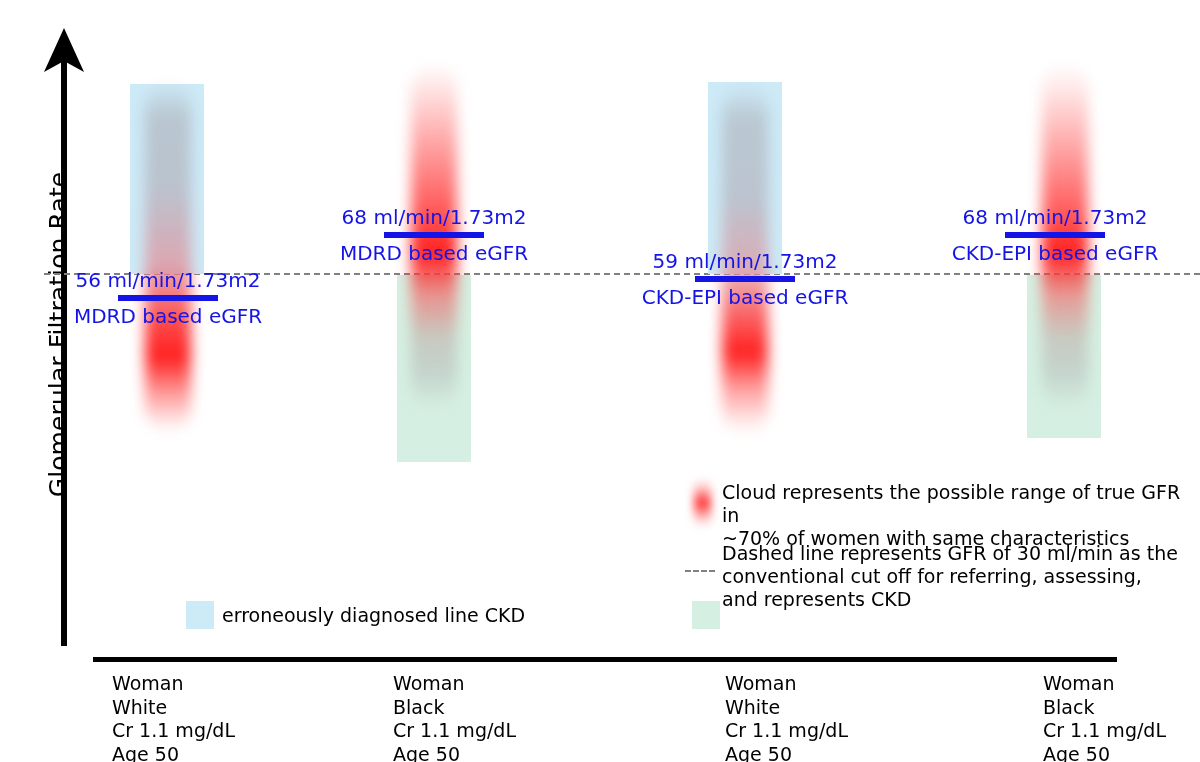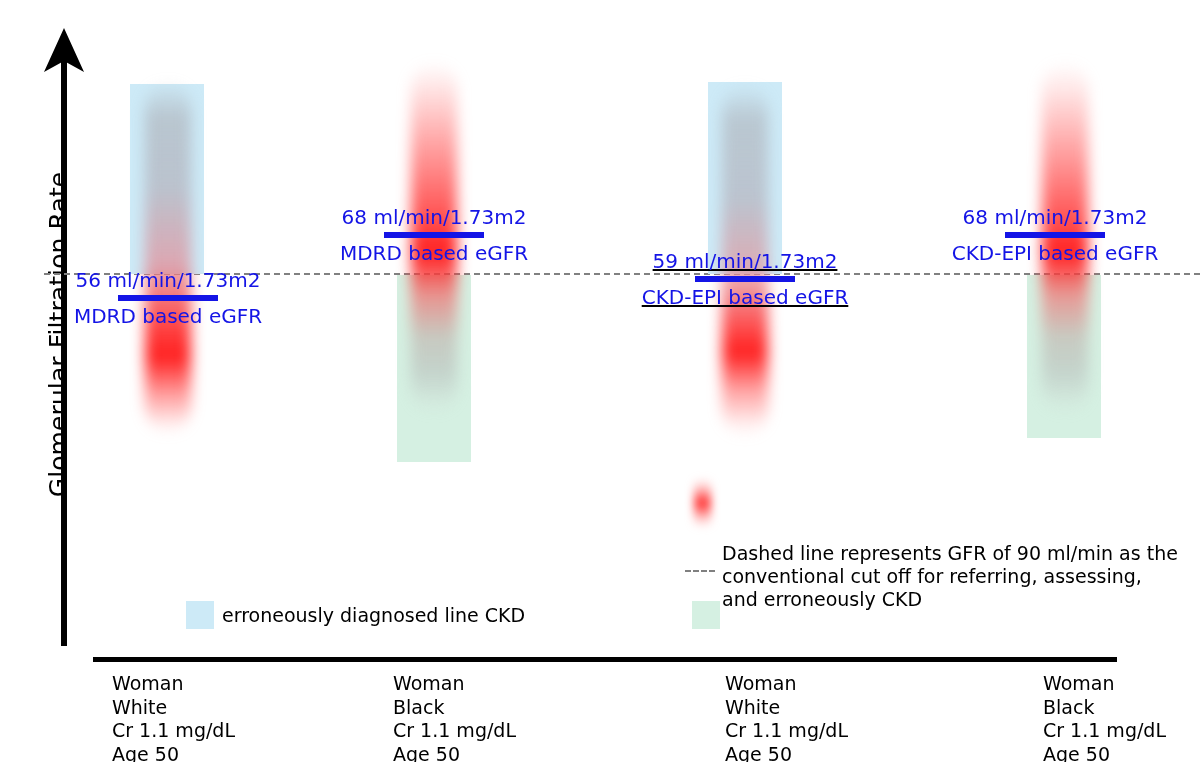--- a/index.html
+++ b/index.html
@@ -183,21 +183,21 @@
          background:linear-gradient(to bottom,
             rgba(200,200,200,0) 0%,
             rgba(168,168,175,0.52) 10%,
             rgba(175,170,180,0.60) 32%,
             rgba(228,142,150,0.70) 54%,
             rgba(255,45,45,0.88) 70%,
             rgba(255,20,20,0.95) 76%,
             rgba(255,85,85,0.58) 86%,
             rgba(255,155,155,0.18) 96%,
             rgba(255,255,255,0) 100%);"></div>
-    <div class="egfr" style="left:0px; top:249px;text-decoration:underline;">
+    <div class="egfr" style="left:0px; top:249px;">
       <div class="value">59 ml/min/1.73m2</div>
       <div class="bar"></div>
       <div class="method">CKD-EPI based eGFR</div>
     </div>
   </div>
 
   <div class="col" style="left:905px">
     <div class="band green" style="left:122px; top:275px; height:163px;"></div>
     <div class="cloud" style="left:137px; top:62px; height:352px;
          background:linear-gradient(to bottom,
@@ -218,26 +218,30 @@
     </div>
   </div>
 
   <div class="swatch cloud" style="left:694px; top:478px; width:17px; height:50px;
        background:linear-gradient(to bottom,
           rgba(255,255,255,0) 0%,
           rgba(255,150,150,0.45) 18%,
           rgba(255,40,40,0.95) 50%,
           rgba(255,150,150,0.45) 82%,
           rgba(255,255,255,0) 100%);"></div>
+  <div class="legend-text" style="left:722px; top:481px; width:470px;">
+    <div>Cloud represents the possible range of true GFR in</div>
+    <div>~70% of women with same characteristics</div>
+  </div>
 
   <div class="swatch dash" style="left:685px; top:570px; width:30px;"></div>
   <div class="legend-text" style="left:722px; top:542px; width:470px;">
-    <div>Dashed line represents GFR of 90 ml/min as the</div>
+    <div>Dashed line represents GFR of 30 ml/min as the</div>
     <div>conventional cut off for referring, assessing,</div>
-    <div>and erroneously CKD</div>
+    <div>and represents CKD</div>
   </div>
 
   <div class="swatch blue" style="left:186px; top:601px; width:28px; height:28px;"></div>
   <div class="legend-text" style="left:222px; top:604px; width:420px;">
     <div>erroneously diagnosed line CKD</div>
   </div>
 
   <div class="swatch green" style="left:692px; top:601px; width:28px; height:28px;"></div>
   <div class="legend-text" style="left:722px; top:604px; width:460px;">
   </div>

